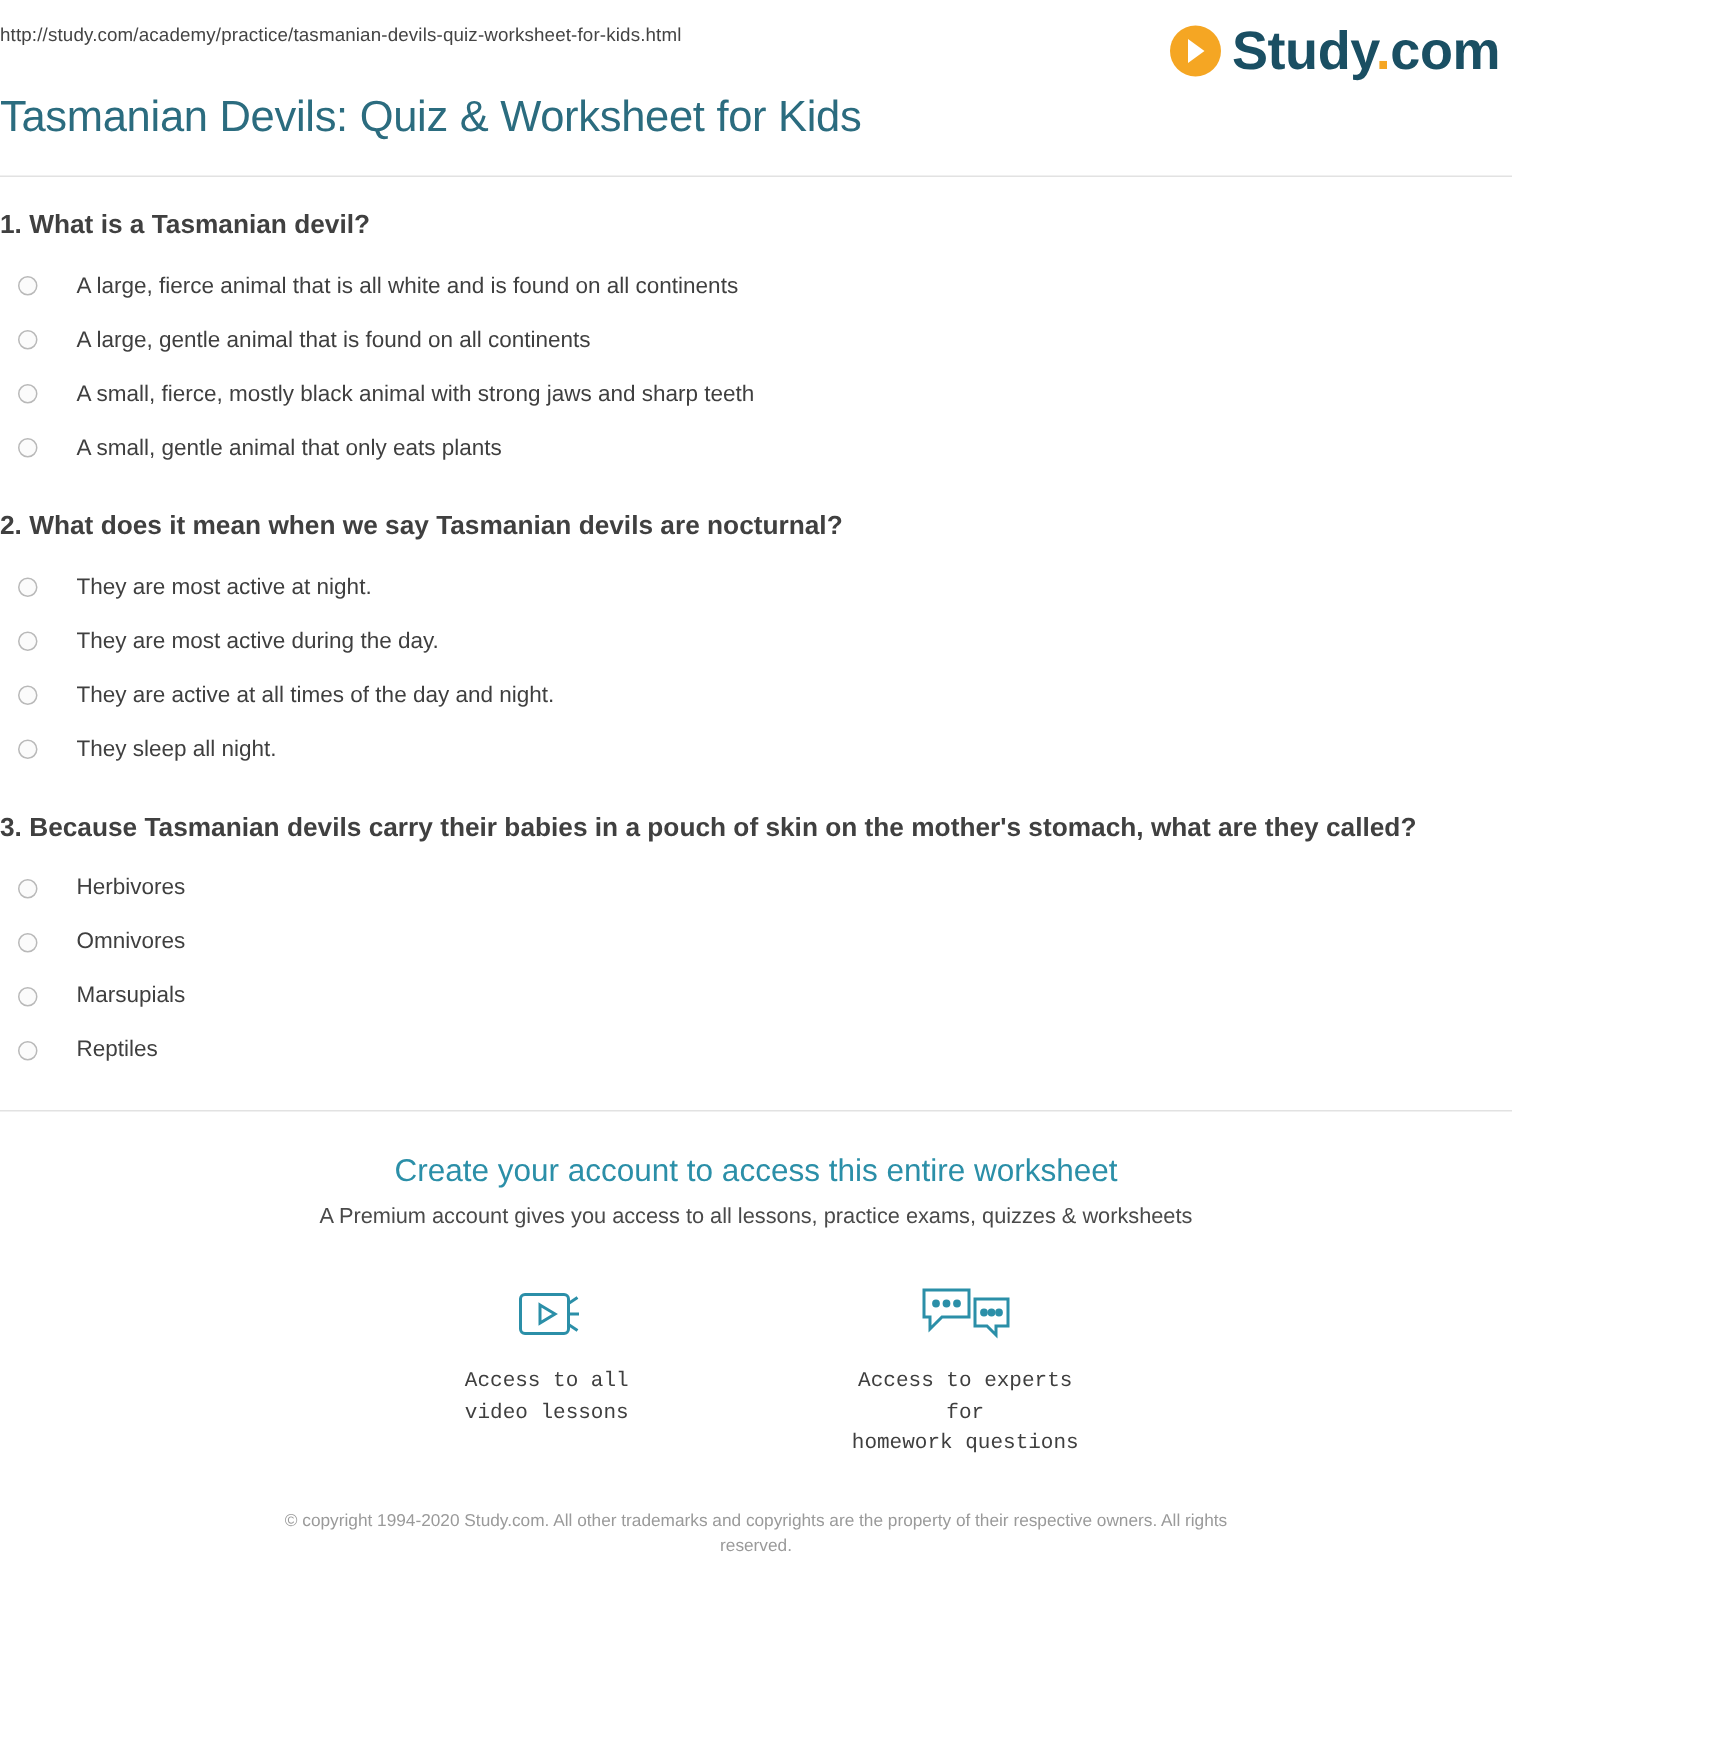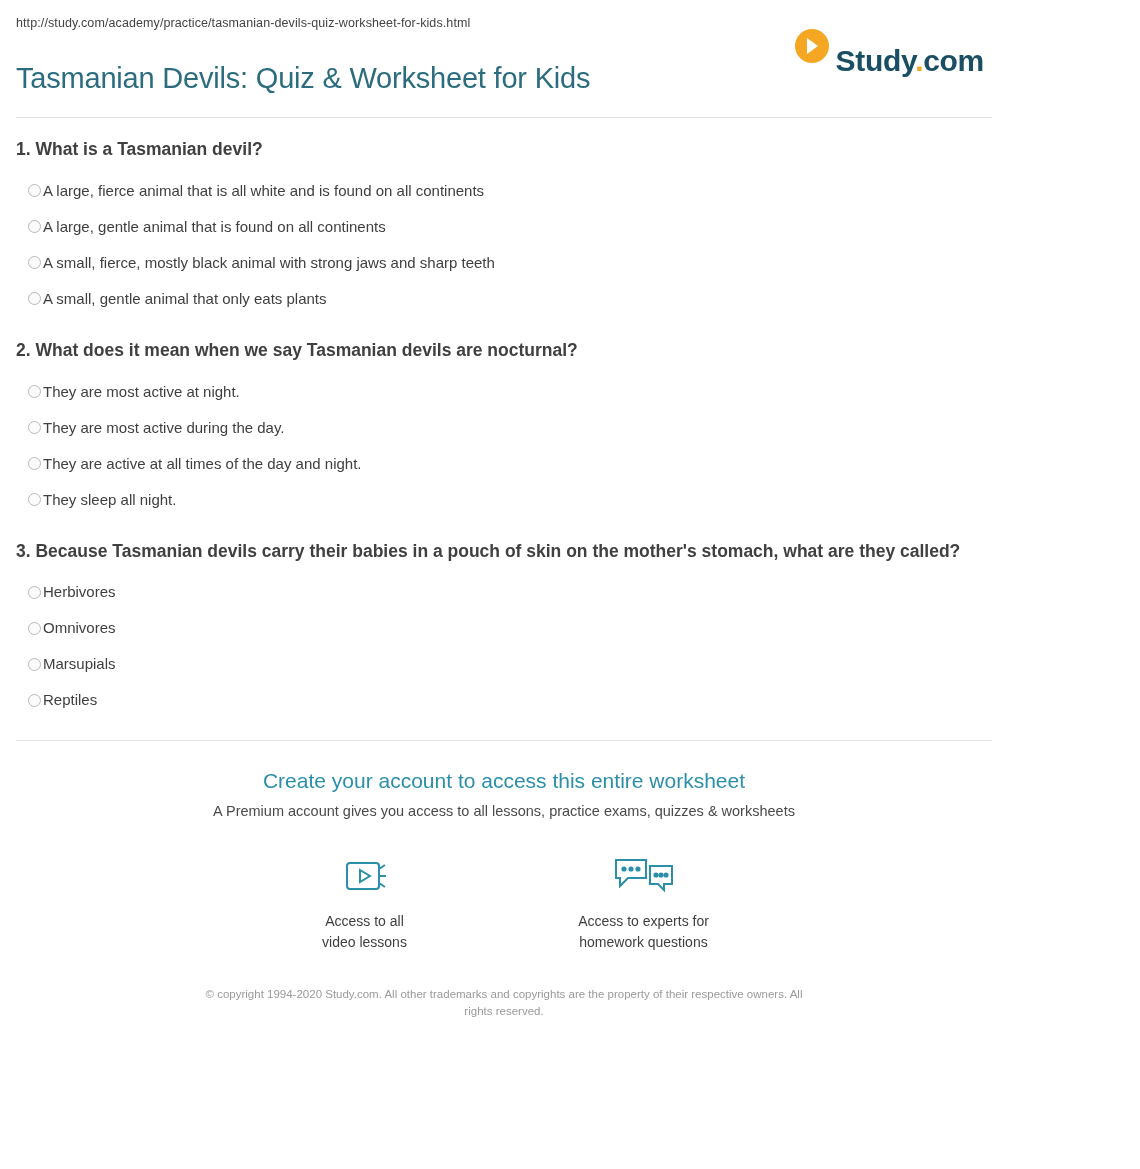--- a/index.html
+++ b/index.html
@@ -10,21 +10,21 @@
   }
   body {
     width: 1140px;
     height: 1169px;
     font-family: "Liberation Sans", sans-serif;
     color: #333333;
     overflow: hidden;
   }
   .page {
     width: 1008px;
-    padding: 0 16px;
+    padding: 0 0;
   }
   
   .topbar {
     display: flex;
     align-items: flex-start;
     justify-content: space-between;
     padding-top: 13px;
     height: 48px;
   }
   .url {
@@ -50,25 +50,24 @@
   .logo-mark::after {
     content: "";
     position: absolute;
     left: 12px;
     top: 9px;
     border-left: 11px solid #ffffff;
     border-top: 8px solid transparent;
     border-bottom: 8px solid transparent;
   }
   .logo-text {
-    font-size: 30px;
+    font-size: 36px;
     font-weight: bold;
     color: #1a4f63;
     letter-spacing: -0.3px;
-    margin-top: 31px;
   }
   .logo-text .dot { color: #f5a623; }
   .logo-text .com { color: #1a4f63; }
 
   
   .title {
     font-size: 29px;
     font-weight: normal;
     color: #2b6c7f;
     margin: 14px 0 0 0;
@@ -87,21 +86,21 @@
   .q-text {
     font-size: 17.5px;
     font-weight: bold;
     color: #404040;
     margin: 0 0 12px 0;
     line-height: 1.3;
   }
   .choice {
     display: flex;
     align-items: center;
-    gap: 2px;
+    gap: 26px;
     padding: 9px 0 9px 12px;
   }
   .radio {
     width: 13px;
     height: 13px;
     min-width: 13px;
     border-radius: 50%;
     border: 1px solid #b9b9b9;
     background: #fbfbfb;
     display: inline-block;
@@ -130,20 +129,21 @@
   .promo-sub {
     font-size: 14.5px;
     color: #4a4a4a;
     margin: 0;
   }
   .perks {
     display: flex;
     justify-content: center;
     gap: 104px;
     padding-top: 32px;
+    font-family: Liberation Mono, monospace;
   }
   .perk {
     width: 175px;
     text-align: center;
   }
   .perk-icon {
     height: 52px;
     display: flex;
     align-items: center;
     justify-content: center;

